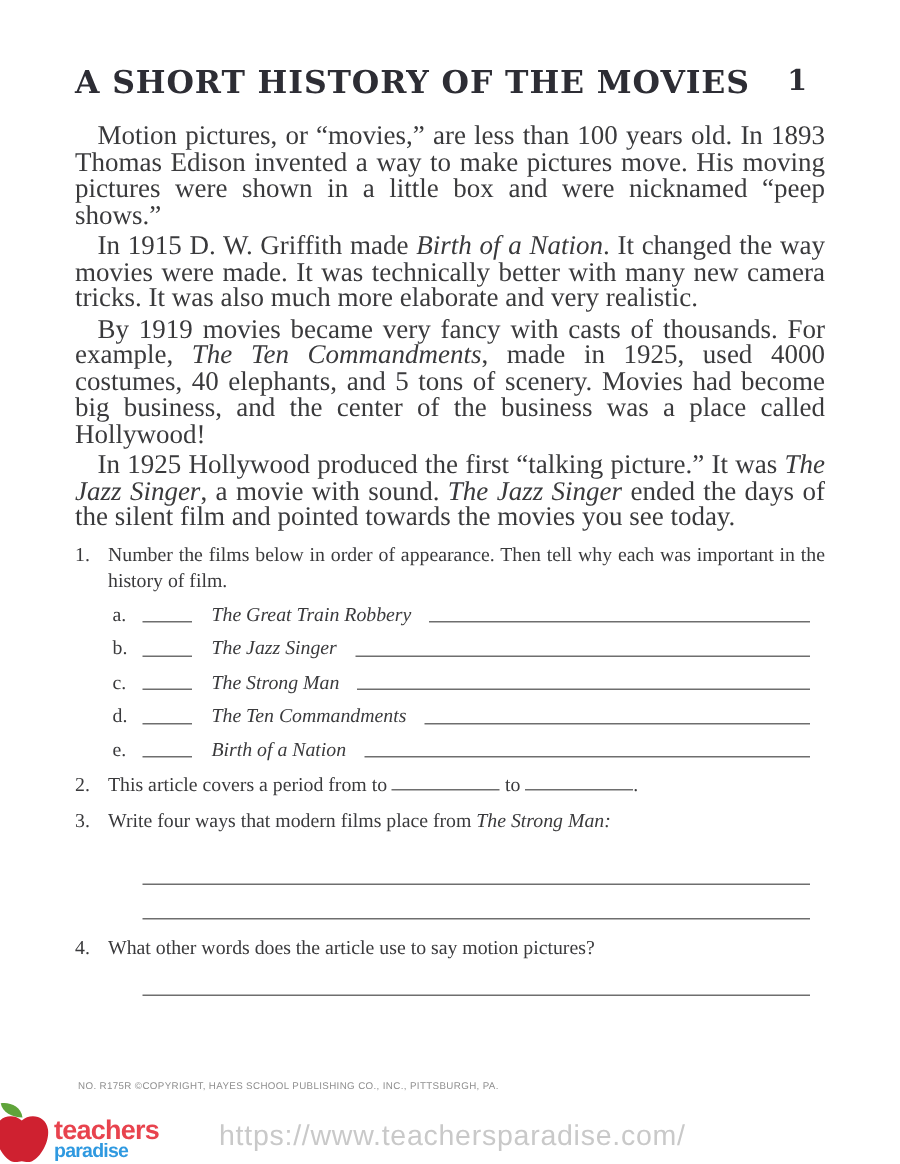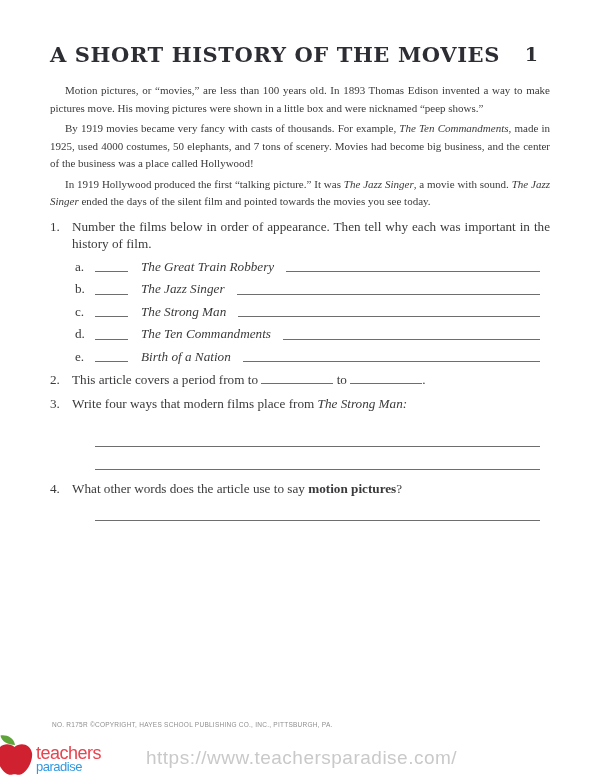--- a/index.html
+++ b/index.html
@@ -18,25 +18,25 @@
     font-weight:bold; color:#2d2d34; letter-spacing:0.6px;
     font-family:"DejaVu Serif","Liberation Serif",serif;
   }
   .pageno {
     position:absolute; right:12px; top:1px; font-size:19px; font-weight:bold;
     color:#2d2d34; font-family:"DejaVu Serif",serif;
   }
 
   
   .para {
-    font-size:11px; line-height:17.5px; text-align:justify;
+    font-size:18px; line-height:17.5px; text-align:justify;
     text-indent:15px; margin:0 0 3px 0;
   }
   .it { font-style:italic; }
-  .bo { font-weight:bold; }
+  .bo { font-weight:normal; }
 
   
   .questions { margin-top:7px; font-size:13.2px; line-height:17.5px; }
   .q { display:flex; margin-top:6px; }
   .q-num { width:22px; flex:none; }
   .q-body { flex:1; text-align:justify; }
 
   .film-row { display:flex; align-items:flex-end; margin-left:25px; height:22.5px; }
   .film-letter { width:20px; flex:none; }
   .blank-short { width:33px; flex:none; border-bottom:1px solid #6e6e6e; margin:0 13px 3px 0; }
@@ -49,21 +49,21 @@
   .write-gap { height:12px; }
 
   
   .copyright {
     position:absolute; left:52px; top:721px; font-size:6.5px; letter-spacing:0.25px;
     color:#8f8f8f; font-family:"Liberation Sans","DejaVu Sans",sans-serif;
   }
   .logo { position:absolute; left:0; bottom:0; height:42px; display:flex; align-items:flex-end; }
   .apple { margin-left:-5px; display:block; }
   .brand {
-    font-family:"Liberation Sans","DejaVu Sans",sans-serif; font-weight:normal;
+    font-family:"Liberation Sans","DejaVu Sans",sans-serif; font-weight:bold;
     line-height:0.92; margin-left:1px; padding-bottom:3px; letter-spacing:-0.5px;
   }
   .brand-t { display:block; color:#e8434e; font-size:18px; }
   .brand-p { display:block; color:#2f99e0; font-size:13px; }
   .url {
     position:absolute; left:146px; bottom:7px; font-size:19px; letter-spacing:0.5px;
     color:#c9c9c9; font-family:"Liberation Sans","DejaVu Sans",sans-serif;text-align:center;
   }
 </style>
 </head>
@@ -71,22 +71,23 @@
 
 <div class="page">
 
   <div class="hdr">
     <h1 class="title">A SHORT HISTORY OF THE MOVIES</h1>
     <span class="pageno">1</span>
   </div>
 
   <div class="article">
     <p class="para"><span>Motion pictures, or “movies,” are less than 100 years old.  In 1893 Thomas Edison invented a way to make pictures move.  His moving pictures were shown in a little box and were nicknamed “peep shows.”</span></p>
-    <p class="para"><span>By 1919 movies became very fancy with casts of thousands.  For example, </span><span class="it">The Ten Commandments</span><span>, made in 1925, used 4000 costumes, 50 elephants, and 7 tons of scenery. Movies had become big business, and the center of the business was a place called Hollywood!</span></p>
-    <p class="para"><span>In 1919 Hollywood produced the first “talking picture.”  It was </span><span class="it">The Jazz Singer</span><span>, a movie with sound.  </span><span class="it">The Jazz Singer</span><span> ended the days of the silent film and pointed towards the movies you see today.</span></p>
+    <p class="para"><span>In 1915 D. W. Griffith made </span><span class="it">Birth of a Nation</span><span>.  It changed the way movies were made. It was technically better with many new camera tricks. It was also much more elaborate and very realistic.</span></p>
+    <p class="para"><span>By 1919 movies became very fancy with casts of thousands.  For example, </span><span class="it">The Ten Commandments</span><span>, made in 1925, used 4000 costumes, 40 elephants, and 5 tons of scenery. Movies had become big business, and the center of the business was a place called Hollywood!</span></p>
+    <p class="para"><span>In 1925 Hollywood produced the first “talking picture.”  It was </span><span class="it">The Jazz Singer</span><span>, a movie with sound.  </span><span class="it">The Jazz Singer</span><span> ended the days of the silent film and pointed towards the movies you see today.</span></p>
   </div>
 
   <div class="questions">
 
     <div class="q">
       <span class="q-num">1.</span>
       <span class="q-body">Number the films below in order of appearance. Then tell why each was important in the history of film.</span>
     </div>
 
     <div class="film-row">

